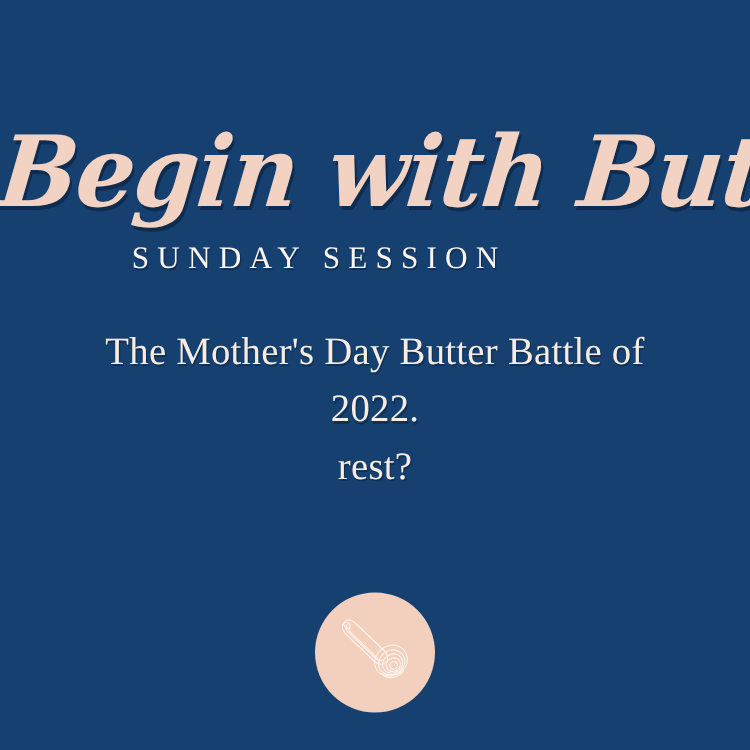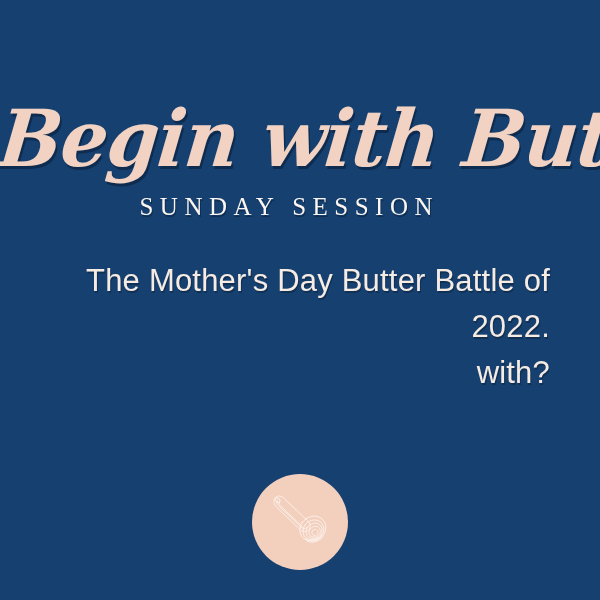--- a/index.html
+++ b/index.html
@@ -45,32 +45,31 @@
     width: 504px;
     text-align: center;
     color: #fbf6f1;
     font-family: "Liberation Serif", "DejaVu Serif", serif;
     font-weight: 400;
     font-size: 25px;
     line-height: 30px;
     letter-spacing: 6.5px;
     text-indent: 6.5px;
     text-shadow: 1px 2px 0 rgba(8, 28, 52, 0.5);
-    padding-left: 34px;
   }
 
   
   #body-copy {
     position: absolute;
     top: 258px;
     left: 50px;
     width: 500px;
-    text-align: right;
+    text-align: center;
     color: #f6ece4;
-    font-family: Liberation Sans, sans-serif;
+    font-family: Liberation Serif, serif;
     font-weight: 400;
     font-size: 31px;
     line-height: 46px;
     letter-spacing: 0.2px;
     text-shadow: 1px 2px 0 rgba(8, 28, 52, 0.45);
   }
   #body-copy .copy-line { display: block; }
 
   
   #logo-badge {
@@ -92,21 +91,21 @@
 
 <div id="poster">
 
   <div id="script-title">Begin with Butter</div>
 
   <div id="sub-title">SUNDAY SESSION</div>
 
   <div id="body-copy">
     <span class="copy-line">The Mother's Day Butter Battle of</span>
     <span class="copy-line">2022.</span>
-    <span class="copy-line">with?</span>
+    <span class="copy-line">rest?</span>
   </div>
 
   <div id="logo-badge">
     <svg width="76" height="76" viewBox="0 0 76 76">
       <g fill="none" stroke="#fdf4ee" stroke-width="0.85" stroke-linecap="round" stroke-linejoin="round">
 
         <path d="M13.5 13.5 C10.8 16.4 11.6 20.4 14.8 23.4 L37.5 45.0 C40.4 47.8 44.2 48.4 46.7 45.8 C49.2 43.2 48.4 39.4 45.5 36.6 L22.6 14.8 C19.5 11.9 16.1 10.8 13.5 13.5 Z"></path>
 
         <path d="M15.6 15.9 C14.1 17.6 14.7 20.0 16.7 21.9 L38.9 43.0 C40.8 44.8 43.2 45.2 44.7 43.6"></path>
         <path d="M17.6 18.0 C16.7 19.1 17.1 20.5 18.3 21.7 L40.2 42.5"></path>

